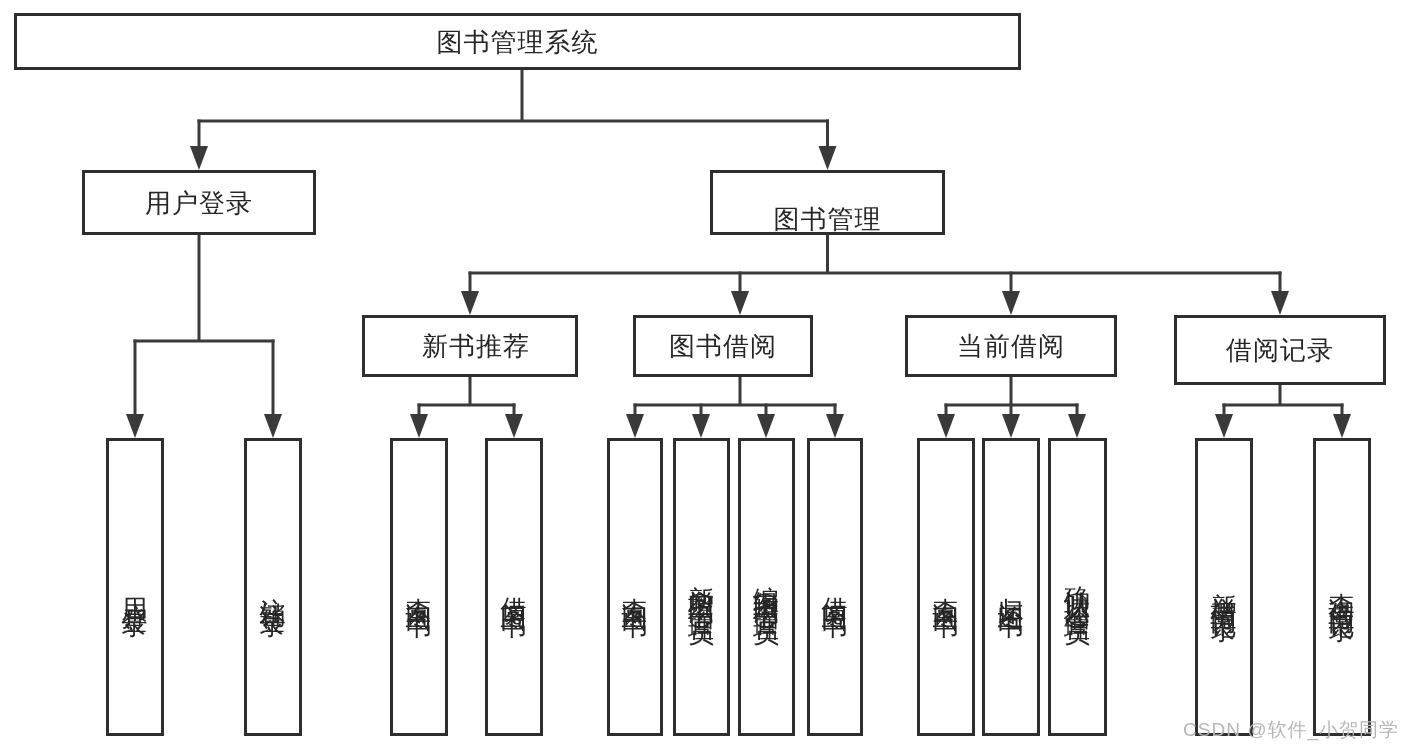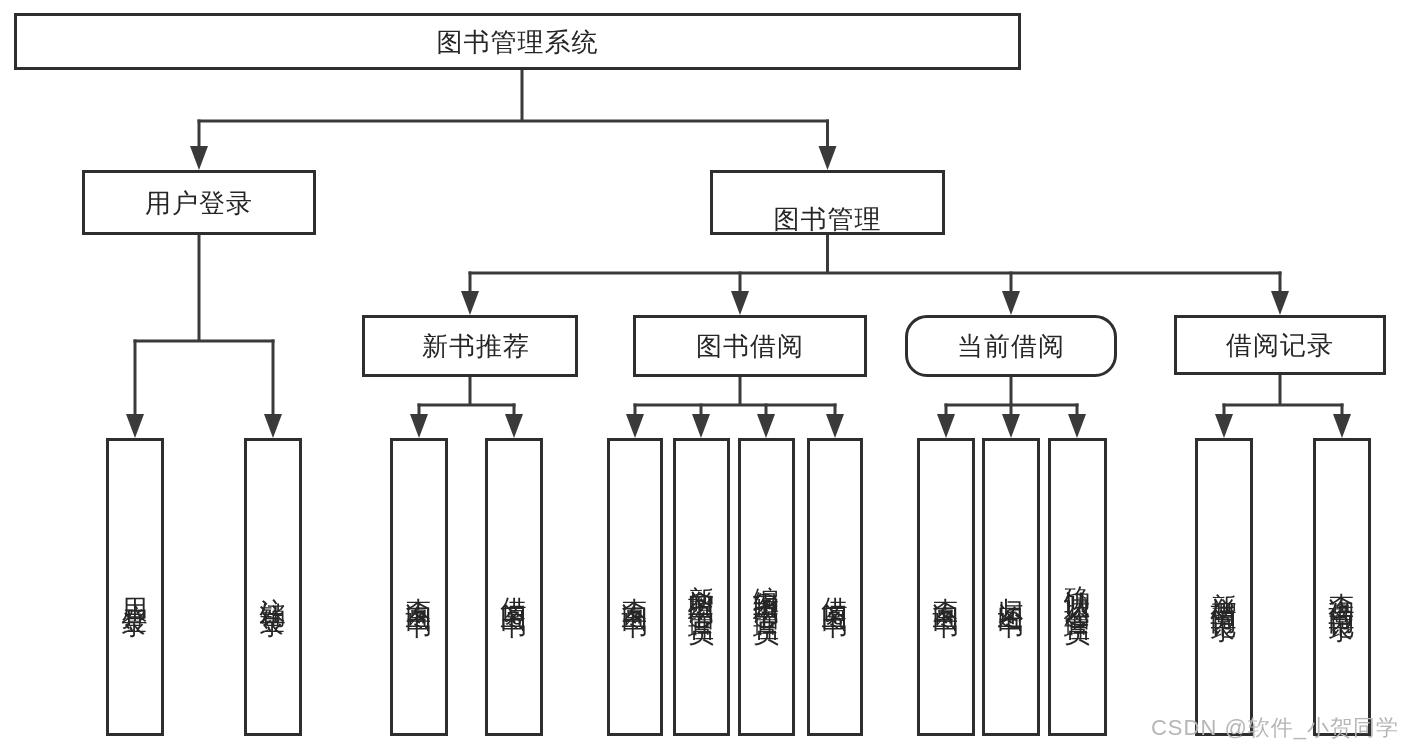--- a/index.html
+++ b/index.html
@@ -19,41 +19,41 @@
   .node.v .lbl{
     writing-mode:vertical-rl;text-orientation:mixed;letter-spacing:5px;white-space:normal;
   }
   
   .b-root   {left:14px;  top:13px;  width:1007px;height:57px;}
   
   .b-login  {left:82px;  top:170px; width:234px; height:65px;}
   .b-mgmt   {left:710px; top:170px; width:235px; height:65px;align-items:flex-end;}
   
   .b-rec    {left:362px; top:315px; width:216px; height:62px;padding-left:12px;}
-  .b-borrow {left:633px; top:315px; width:234px; height:62px;}
-  .b-current{left:905px; top:315px; width:212px; height:62px;border-radius:22px;}
-  .b-record {left:1174px;top:315px; width:212px; height:60px;}
+  .b-borrow {left:633px; top:315px; width:180px; height:62px;}
+  .b-current{left:905px; top:315px; width:212px; height:62px;}
+  .b-record {left:1174px;top:315px; width:212px; height:70px;}
   
   .leaf{top:438px;height:298px;}
   .b-login1  {left:106px; width:58px;}
   .b-login2  {left:244px; width:58px;}
   .b-rec1    {left:390px; width:58px;}
   .b-rec2    {left:485px; width:58px;}
   .b-borrow1 {left:607px; width:56px;}
   .b-borrow2 {left:673px; width:57px;}
   .b-borrow3 {left:738px; width:57px;}
   .b-borrow4 {left:807px; width:56px;}
   .b-current1{left:917px; width:58px;}
   .b-current2{left:982px; width:58px;}
   .b-current3{left:1048px;width:59px;}
   .b-record1 {left:1195px;width:58px;}
   .b-record2 {left:1313px;width:58px;}
   #watermark{
     position:absolute;right:6px;bottom:4px;z-index:3;
-    color:#b6b6b6;font-size:22px;letter-spacing:1px;
+    color:#b6b6b6;font-size:19px;letter-spacing:1px;
   }
 </style>
 </head>
 <body>
 
 <div id="stage">
 
   <svg id="wires" width="1405" height="747" viewBox="0 0 1405 747" aria-hidden="true">
     <g stroke="#3a3a3a" stroke-width="3" fill="none">
 

